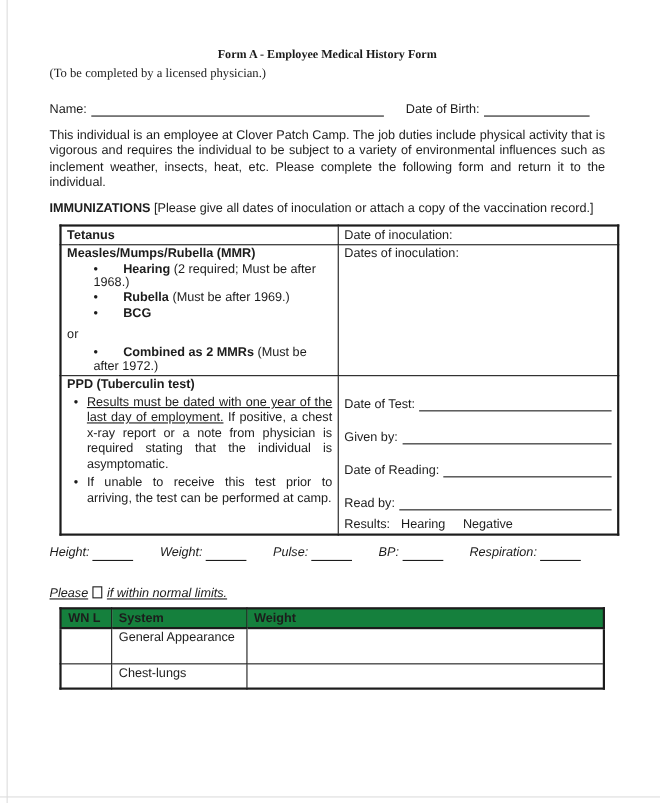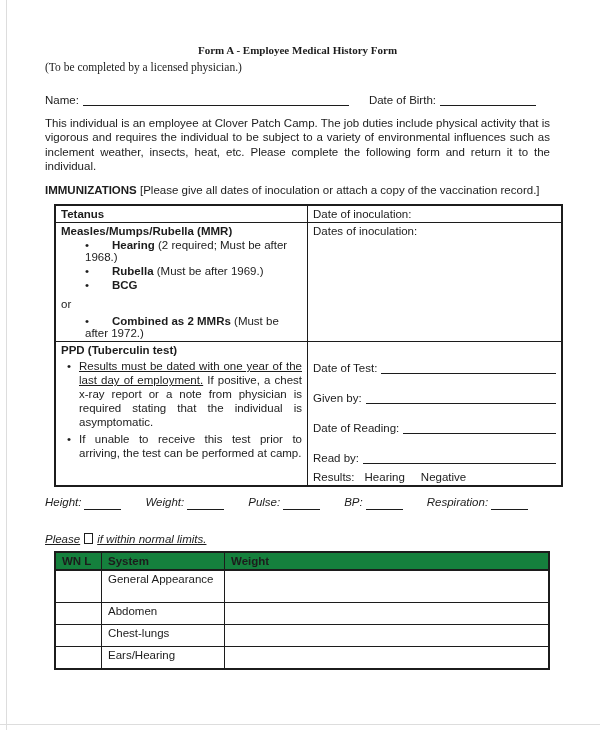--- a/index.html
+++ b/index.html
@@ -213,29 +213,19 @@
       <th class="c-system">System</th>
       <th>Weight</th>
     </tr>
     <tr class="sys-row sys-row-tall">
       <td></td>
       <td>General Appearance</td>
       <td></td>
     </tr>
     <tr class="sys-row">
       <td></td>
-      <td>Abdomen</td>
-      <td></td>
-    </tr>
-    <tr class="sys-row">
-      <td></td>
       <td>Chest-lungs</td>
-      <td></td>
-    </tr>
-    <tr class="sys-row">
-      <td></td>
-      <td>Ears/Hearing</td>
       <td></td>
     </tr>
   </tbody>
     </table>
 
 </div>
 
 </body></html>

